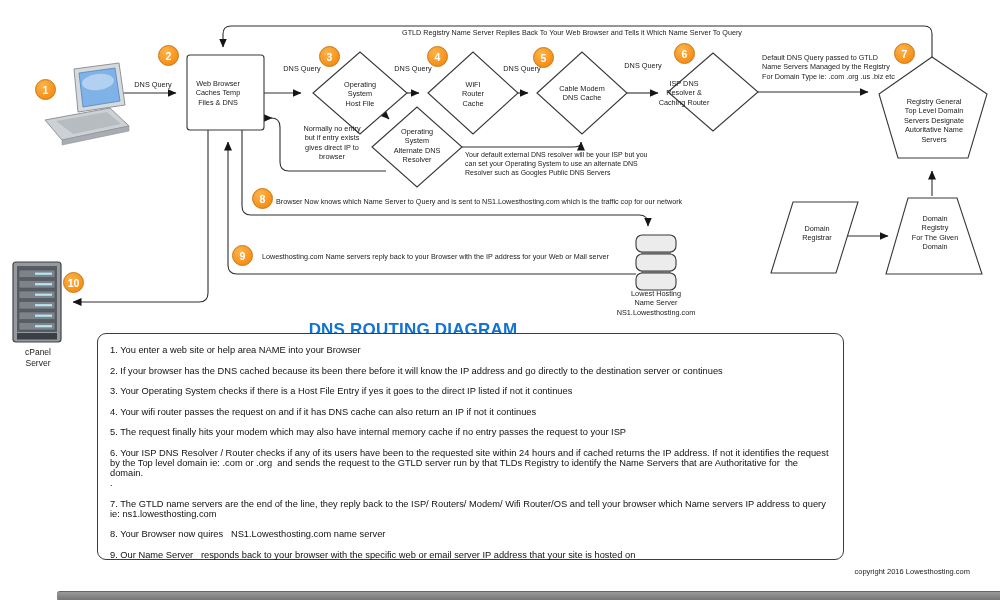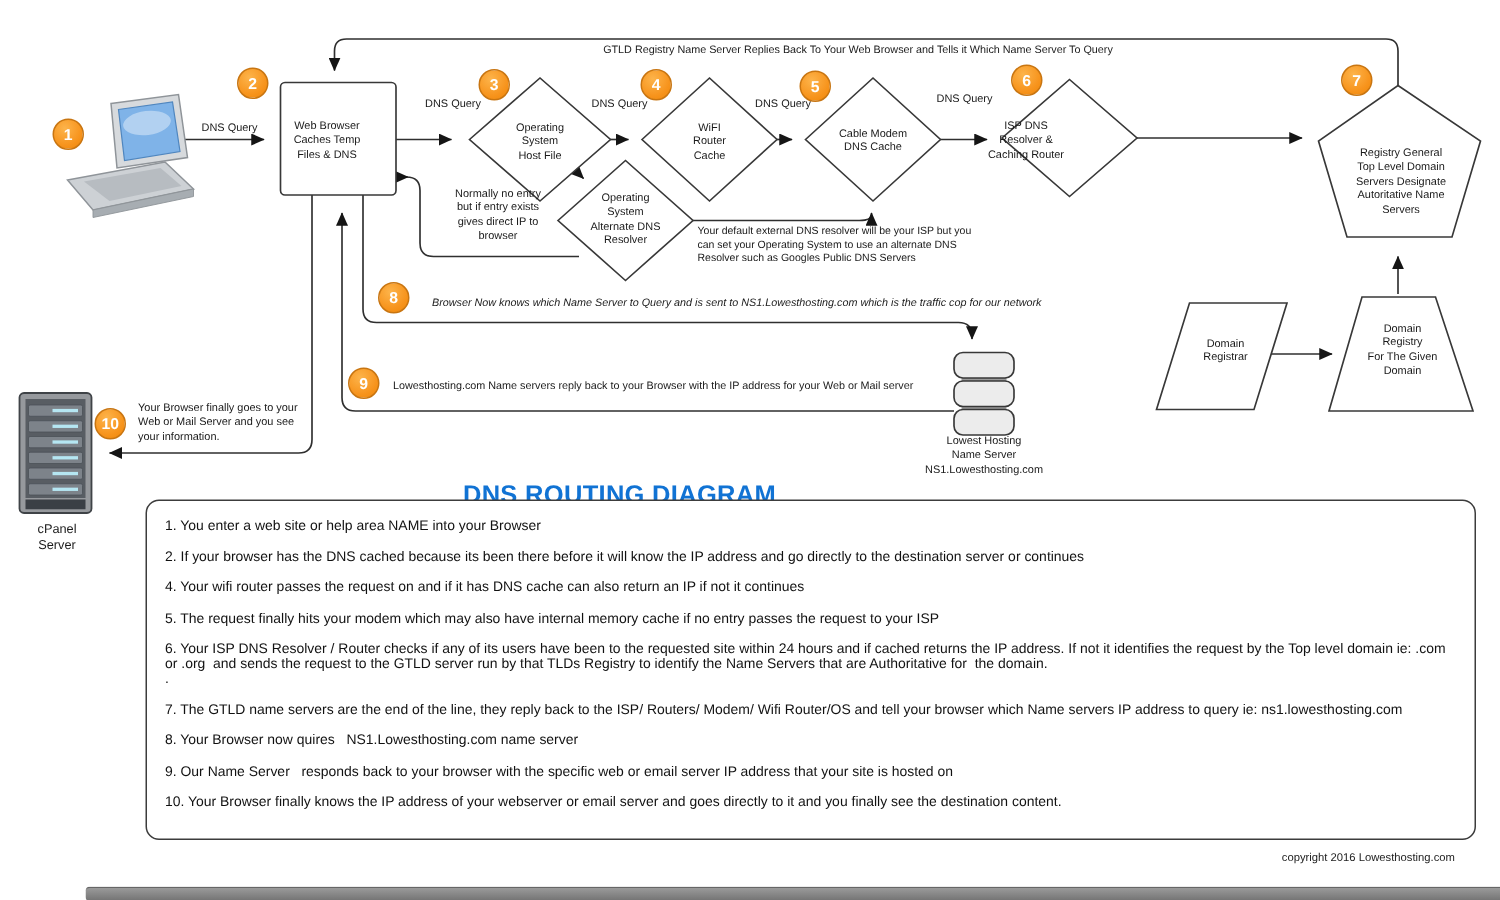--- a/index.html
+++ b/index.html
@@ -8,21 +8,21 @@
   svg{position:absolute;left:0;top:0;}
   .lbl{position:absolute;font-size:7.3px;line-height:1.3;color:#1a1a1a;white-space:pre-line;}
   .ctr{text-align:center;}
   .nowrap{white-space:nowrap;}
   .small{font-size:7.2px;}
   .badge{position:absolute;width:21px;height:21px;border-radius:50%;
          background:radial-gradient(circle at 38% 30%, #FDB44B, #F7941D 62%, #EE8608);
          border:1px solid #C87511;color:#fff;font-weight:bold;font-size:10.5px;
          display:flex;align-items:center;justify-content:center;box-sizing:border-box;}
   .title{position:absolute;font-size:17px;font-weight:bold;color:#1173D4;letter-spacing:.2px;margin-top:15px;}
-  .listbox{position:absolute;left:97px;top:333px;width:887px;height:227px;box-sizing:border-box;
+  .listbox{position:absolute;left:97px;top:333px;width:747px;height:227px;box-sizing:border-box;
            border:1.5px solid #3c3c3c;border-radius:9px;background:#fff;padding:11px 12px;}
   .listbox .item{font-size:9.3px;line-height:10.2px;margin-bottom:10.3px;white-space:pre-wrap;color:#111;}
   .bottombar{position:absolute;left:57px;top:591px;width:943px;height:9px;
              background:linear-gradient(#9a9a9a,#717171);border-top:1px solid #666;border-radius:3px 0 0 3px;}
   .copyright{position:absolute;left:765px;top:567px;width:205px;text-align:right;font-size:7.5px;color:#222;}
 </style>
 </head>
 <body>
 
 <div id="stage">
@@ -125,33 +125,33 @@
 gives direct IP to
 browser</div>
   <div class="lbl ctr" style="left:438px;top:80px;width:70px;">WiFI
 Router
 Cache</div>
   <div class="lbl ctr" style="left:544px;top:84px;width:76px;">Cable Modem
 DNS Cache</div>
   <div class="lbl ctr" style="left:646px;top:79px;width:76px;">ISP DNS
 Resolver &amp;
 Caching Router</div>
+  <div class="lbl small" style="left:762px;top:53px;width:185px;">Default DNS Query passed to GTLD
+Name Servers Managed by the Registry
+For Domain Type ie: .com  .org .us .biz etc</div>
   <div class="lbl ctr" style="left:885px;top:97px;width:98px;">Registry General
 Top Level Domain
 Servers Designate
 Autoritative Name
 Servers</div>
   <div class="lbl" style="left:465px;top:150px;width:230px;font-size:7px;">Your default external DNS resolver will be your ISP but you
 can set your Operating System to use an alternate DNS
 Resolver such as Googles Public DNS Servers</div>
-  <div class="lbl small nowrap" style="left:288px;top:197px;font-style:italic;">Browser Now knows which Name Server to Query and is sent to NS1.Lowesthosting.com which is the traffic cop for our network</div>
+  <div class="lbl small nowrap" style="left:276px;top:197px;">Browser Now knows which Name Server to Query and is sent to NS1.Lowesthosting.com which is the traffic cop for our network</div>
   <div class="lbl small nowrap" style="left:262px;top:252px;">Lowesthosting.com Name servers reply back to your Browser with the IP address for your Web or  Mail server</div>
-  <div class="lbl" style="left:92px;top:267px;width:130px;">Your Browser finally goes to your
-Web or Mail Server and you see
-your information.</div>
   <div class="lbl ctr" style="left:597px;top:289px;width:118px;">Lowest Hosting
 Name Server
 NS1.Lowesthosting.com</div>
   <div class="lbl ctr" style="left:778px;top:224px;width:78px;">Domain
 Registrar</div>
   <div class="lbl ctr" style="left:895px;top:214px;width:80px;">Domain
 Registry
 For The Given
 Domain</div>
   <div class="lbl ctr" style="left:7px;top:347px;width:62px;font-size:8.5px;">cPanel
@@ -166,27 +166,27 @@
   <div class="badge" style="left:894px;top:43px;">7</div>
   <div class="badge" style="left:252px;top:188px;">8</div>
   <div class="badge" style="left:232px;top:245px;">9</div>
   <div class="badge" style="left:63px;top:272px;">10</div>
 
   <div class="title ctr" style="left:263px;top:305px;width:300px;text-align:center;">DNS ROUTING DIAGRAM</div>
 
   <div class="listbox">
     <div class="item">1. You enter a web site or help area NAME into your Browser</div>
     <div class="item">2. If your browser has the DNS cached because its been there before it will know the IP address and go directly to the destination server or continues</div>
+    <div class="item">3. Your Operating System checks if there is a Host File Entry if yes it goes to the direct IP listed if not it continues</div>
     <div class="item">4. Your wifi router passes the request on and if it has DNS cache can also return an IP if not it continues</div>
     <div class="item">5. The request finally hits your modem which may also have internal memory cache if no entry passes the request to your ISP</div>
     <div class="item">6. Your ISP DNS Resolver / Router checks if any of its users have been to the requested site within 24 hours and if cached returns the IP address. If not it identifies the request by the Top level domain ie: .com or .org  and sends the request to the GTLD server run by that TLDs Registry to identify the Name Servers that are Authoritative for  the domain.
 .</div>
     <div class="item">7. The GTLD name servers are the end of the line, they reply back to the ISP/ Routers/ Modem/ Wifi Router/OS and tell your browser which Name servers IP address to query ie: ns1.lowesthosting.com</div>
     <div class="item">8. Your Browser now quires   NS1.Lowesthosting.com name server</div>
     <div class="item">9. Our Name Server   responds back to your browser with the specific web or email server IP address that your site is hosted on</div>
-    <div class="item">10. Your Browser finally knows the IP address of your webserver or email server and goes directly to it and you finally see the destination content.</div>
   </div>
 
   <div class="copyright">copyright 2016 Lowesthosting.com</div>
 
   <div class="bottombar"></div>
 
 </div>
 
 </body></html>

